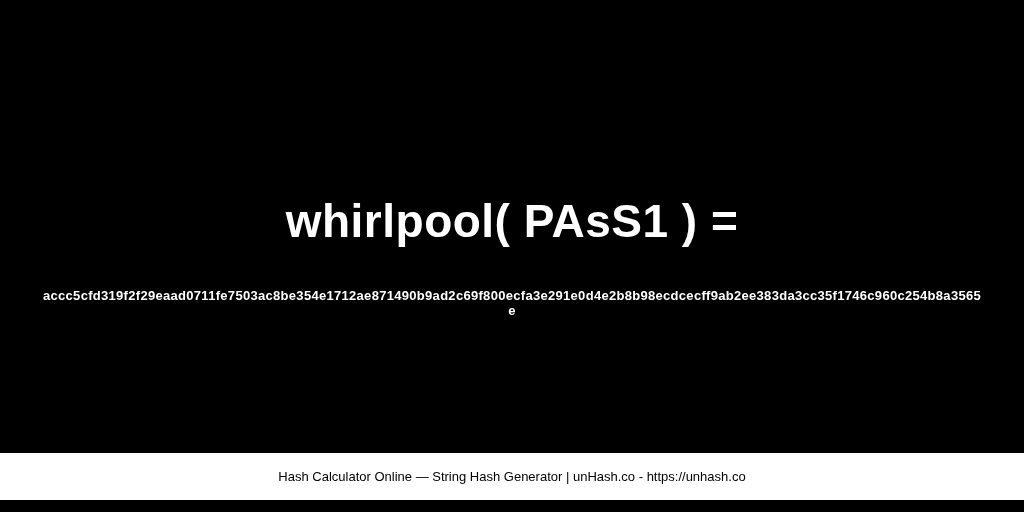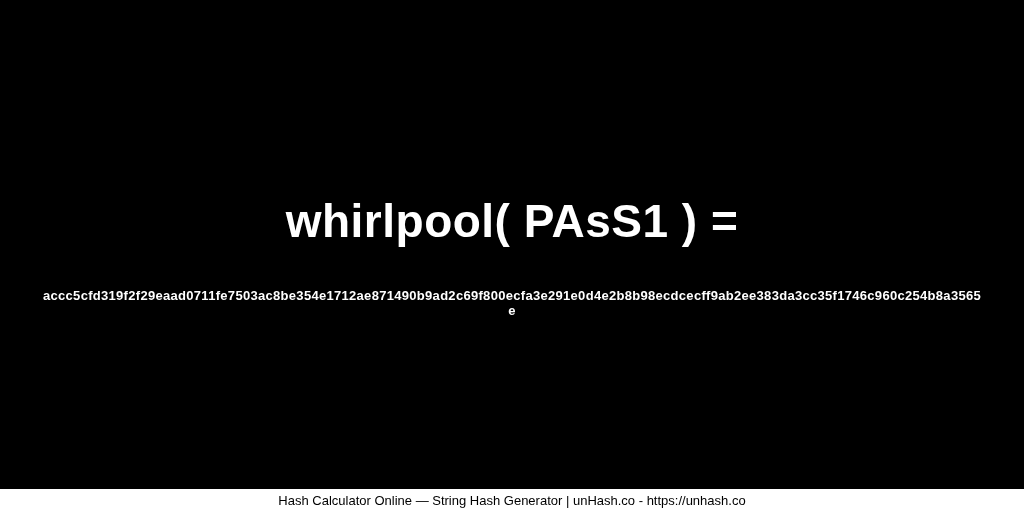--- a/index.html
+++ b/index.html
@@ -39,28 +39,28 @@
       font-size: 13px;
       font-family: Arial, sans-serif;
       letter-spacing: 0.3px;
       text-align: center;
       word-break: break-all;
       padding: 0 40px;
       font-weight: bold;
     }
     .footer {
       position: absolute;
-      bottom: 0;
+      bottom: 12px;
       left: 0;
       right: 0;
       background: #ffffff;
       color: #000000;
       font-size: 13px;
       text-align: center;
-      padding: 4px 0;
+      padding: 16px 0;
       font-family: Arial, sans-serif;
     }
   </style>
 </head>
 <body>
 
 <div class="content">
   <h1 class="heading">whirlpool( PAsS1 ) =</h1>
   <div class="hash-output">accc5cfd319f2f29eaad0711fe7503ac8be354e1712ae871490b9ad2c69f800ecfa3e291e0d4e2b8b98ecdcecff9ab2ee383da3cc35f1746c960c254b8a3565e</div>
 </div>

